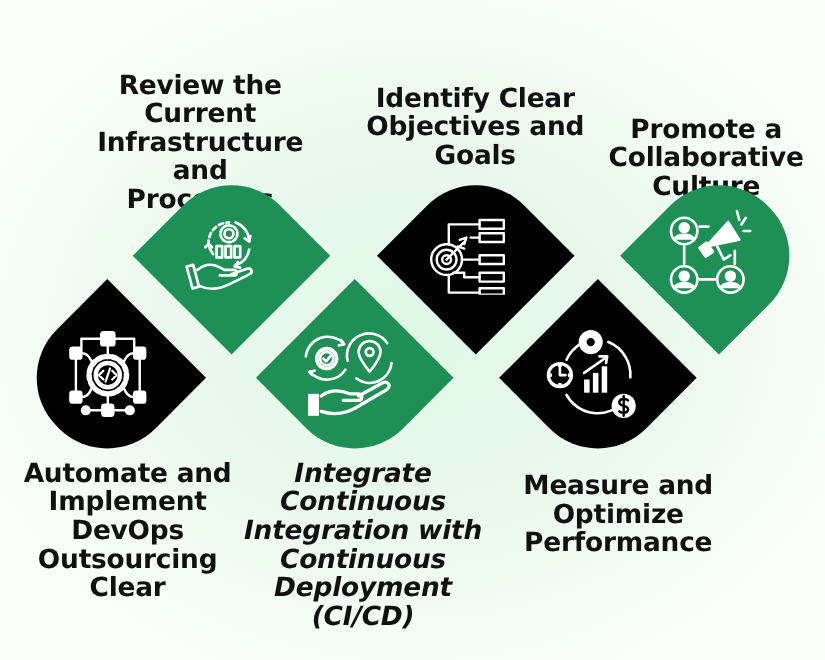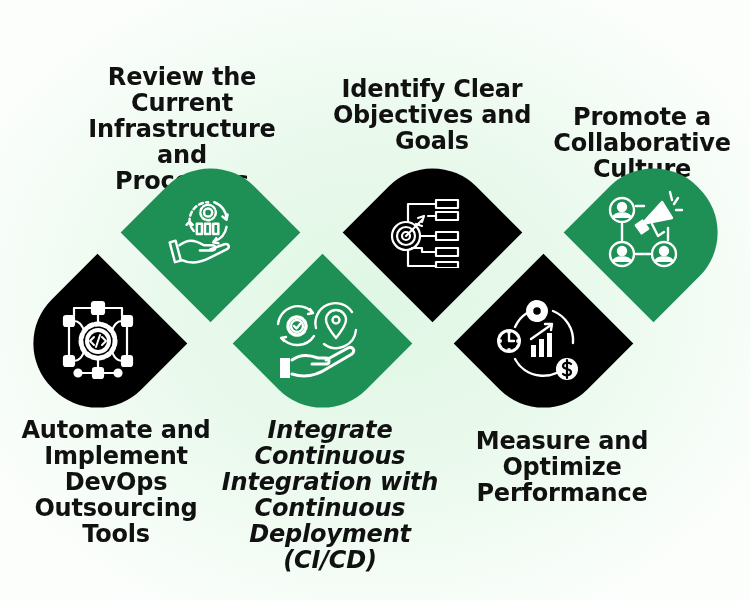--- a/index.html
+++ b/index.html
@@ -39,21 +39,21 @@
 <div class="label" style="left:322px; top:76px; width:220px;">Identify Clear
 Objectives and
 Goals</div>
 <div class="label" style="left:552px; top:64px; width:180px;margin-top:40px;">Promote a
 Collaborative
 Culture</div>
 <div class="label" style="left:16px; top:417px; width:200px;">Automate and
 Implement
 DevOps
 Outsourcing
-Tools</div>
+Clear</div>
 <div class="label" style="left:220px; top:417px; width:220px;font-style:italic;">Integrate
 Continuous
 Integration with
 Continuous
 Deployment
 (CI/CD)</div>
 <div class="label" style="left:462px; top:428px; width:200px;">Measure and
 Optimize
 Performance</div>
 

